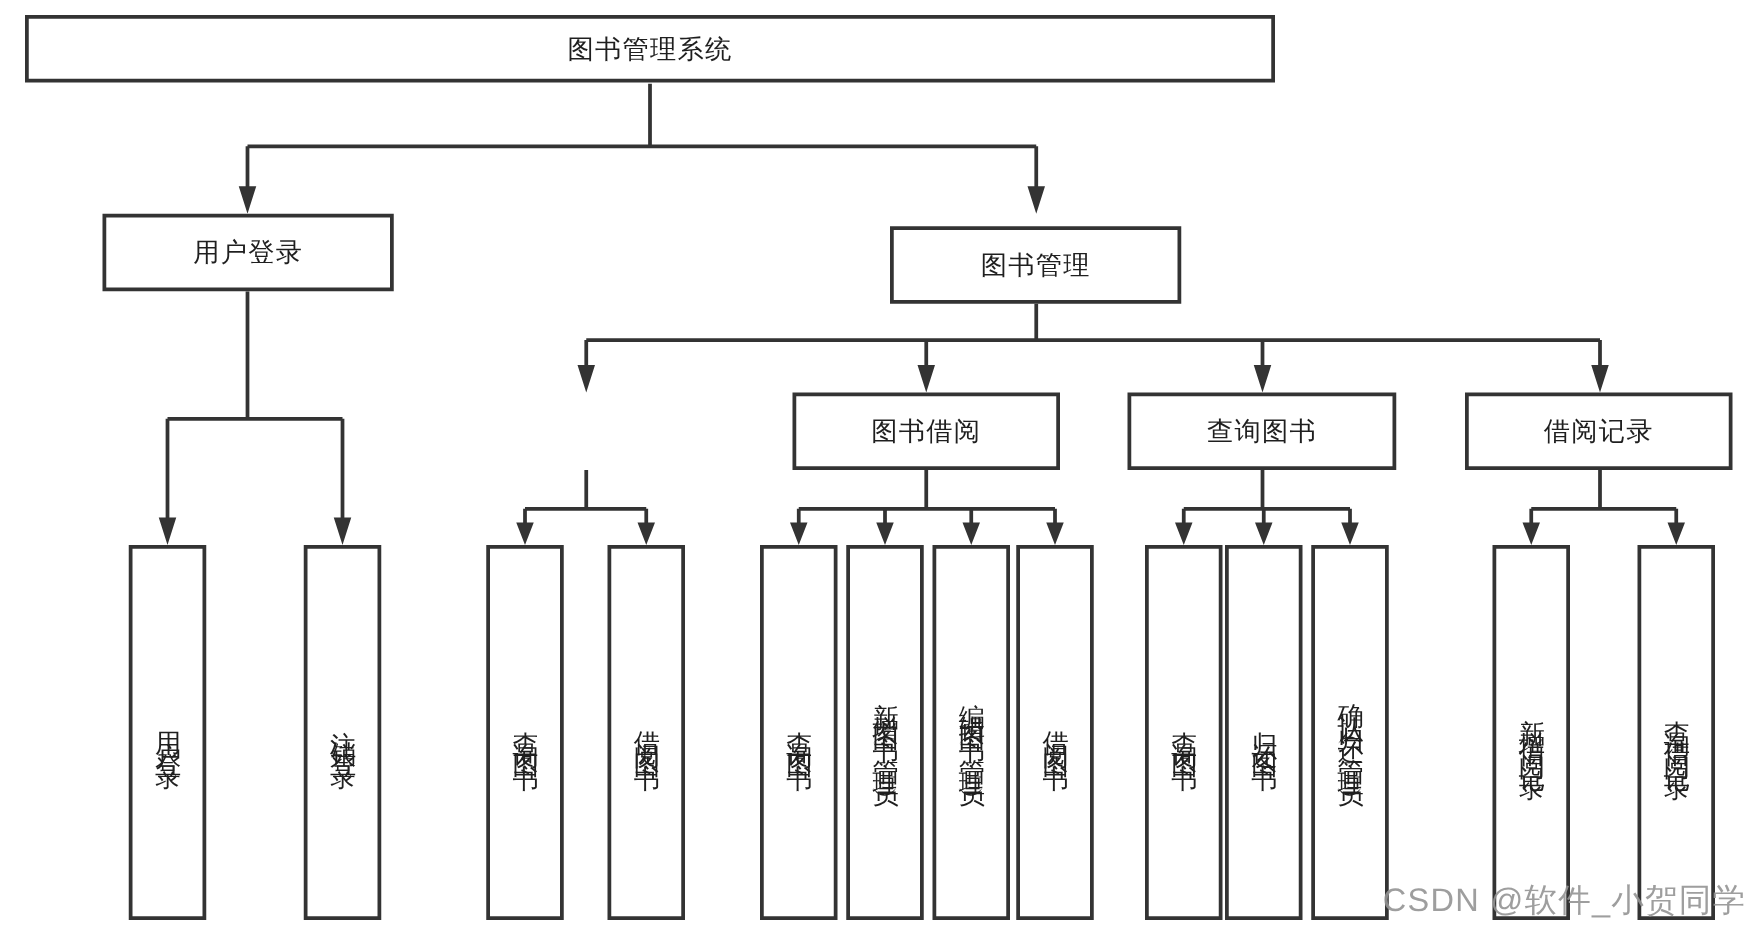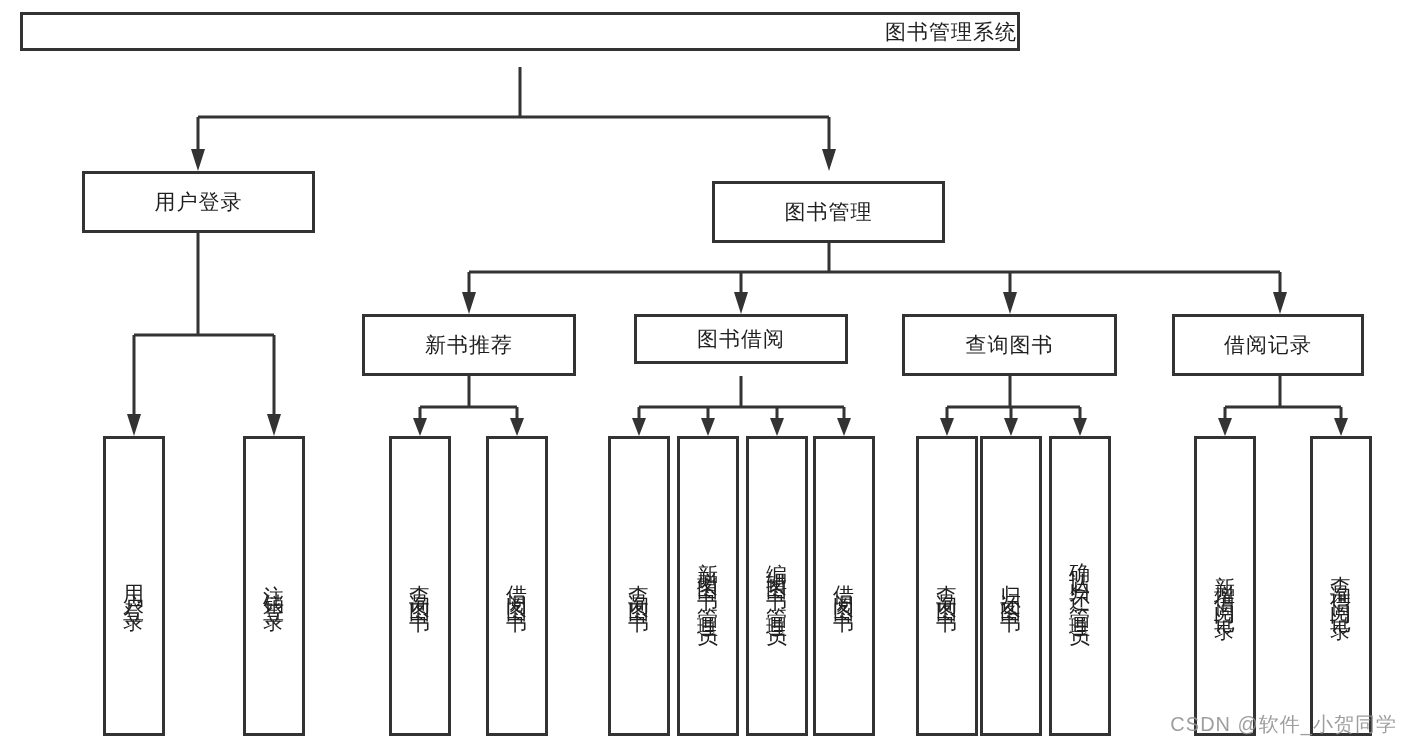--- a/index.html
+++ b/index.html
@@ -14,47 +14,47 @@
     display:flex; align-items:center; justify-content:center;
     text-align:center;
   }
   .h-node { font-size:21px; letter-spacing:1px; }
   .v-node {
     writing-mode:vertical-rl; text-orientation:mixed;
     font-size:21px; letter-spacing:9px; line-height:1;
     padding:8px 0;
   }
   
-  .n-root            { left:20px;   top:12px;  width:1000px; height:39px;justify-content:flex-end; }
+  .n-root            { left:20px;   top:12px;  width:1000px; height:54px; }
   
   .n-user-login      { left:82px;   top:171px; width:233px;  height:62px; }
   .n-book-mgmt       { left:712px;  top:181px; width:233px;  height:62px; }
   
   .n-new-book-rec    { left:362px;  top:314px; width:214px;  height:62px; }
-  .n-book-borrow     { left:634px;  top:314px; width:214px;  height:50px; }
+  .n-book-borrow     { left:634px;  top:314px; width:214px;  height:62px; }
   .n-current-borrow  { left:902px;  top:314px; width:215px;  height:62px; }
-  .n-borrow-records  { left:1172px; top:314px; width:192px;  height:62px; }
+  .n-borrow-records  { left:1172px; top:314px; width:214px;  height:62px; }
   
   .leaf { top:436px; width:62px; height:300px; }
   .n-leaf-login      { left:103px; }
   .n-leaf-logout     { left:243px; }
   .n-leaf-rec-query  { left:389px; }
   .n-leaf-rec-borrow { left:486px; }
   .n-leaf-bb-query   { left:608px; }
   .n-leaf-bb-add     { left:677px; }
   .n-leaf-bb-edit    { left:746px; }
   .n-leaf-bb-borrow  { left:813px; }
   .n-leaf-cb-query   { left:916px; }
   .n-leaf-cb-return  { left:980px; }
   .n-leaf-cb-confirm { left:1049px; }
   .n-leaf-br-add     { left:1194px; }
   .n-leaf-br-query   { left:1310px; }
   .watermark {
     position:absolute; right:8px; bottom:9px; z-index:5;
-    font-size:20px; color:rgba(148,148,148,0.9); letter-spacing:1px;
+    font-size:26px; color:rgba(148,148,148,0.9); letter-spacing:1px;
     white-space:nowrap;
     margin-top:20px;
   }
 </style>
 </head>
 <body>
 
 <div class="canvas">
 
   <svg class="connectors" width="1405" height="747" viewBox="0 0 1405 747" aria-hidden="true">
@@ -83,23 +83,20 @@
     <span>图书管理系统</span>
   </div>
 
   <div class="node h-node n-user-login">
     <span>用户登录</span>
   </div>
   <div class="node h-node n-book-mgmt">
     <span>图书管理</span>
   </div>
 
-  <div class="node h-node n-new-book-rec">
-    <span>新书推荐</span>
-  </div>
   <div class="node h-node n-book-borrow">
     <span>图书借阅</span>
   </div>
   <div class="node h-node n-current-borrow">
     <span>查询图书</span>
   </div>
   <div class="node h-node n-borrow-records">
     <span>借阅记录</span>
   </div>
 

